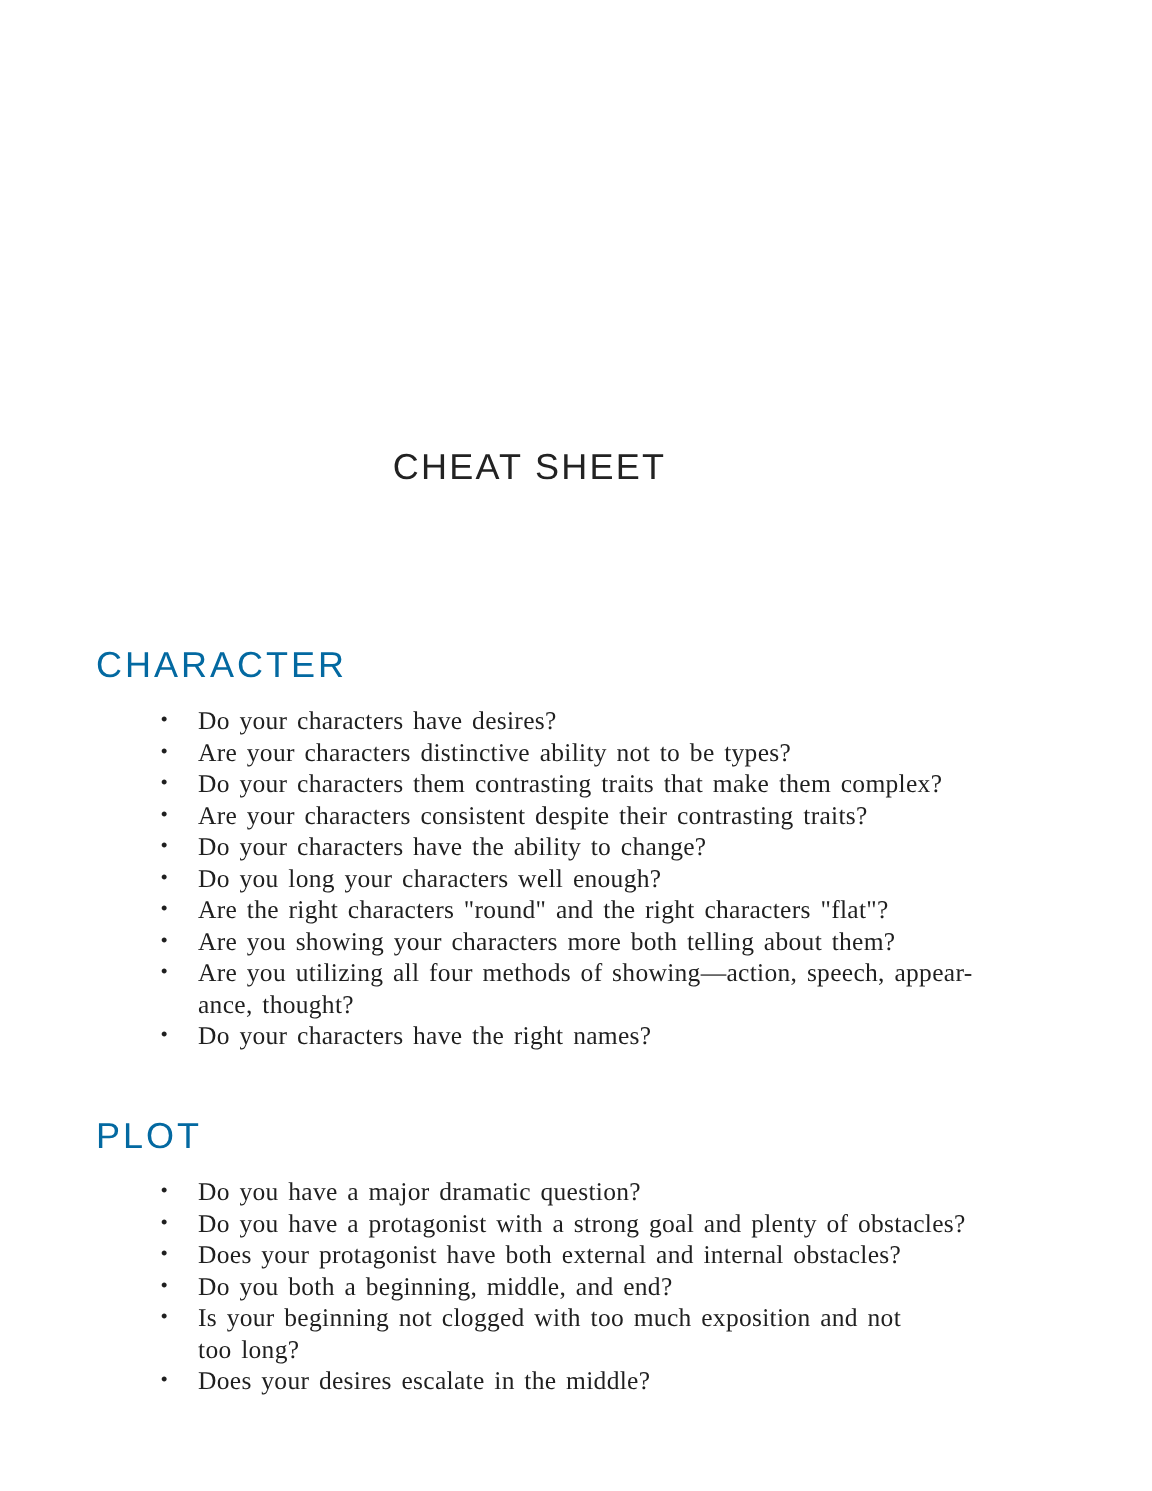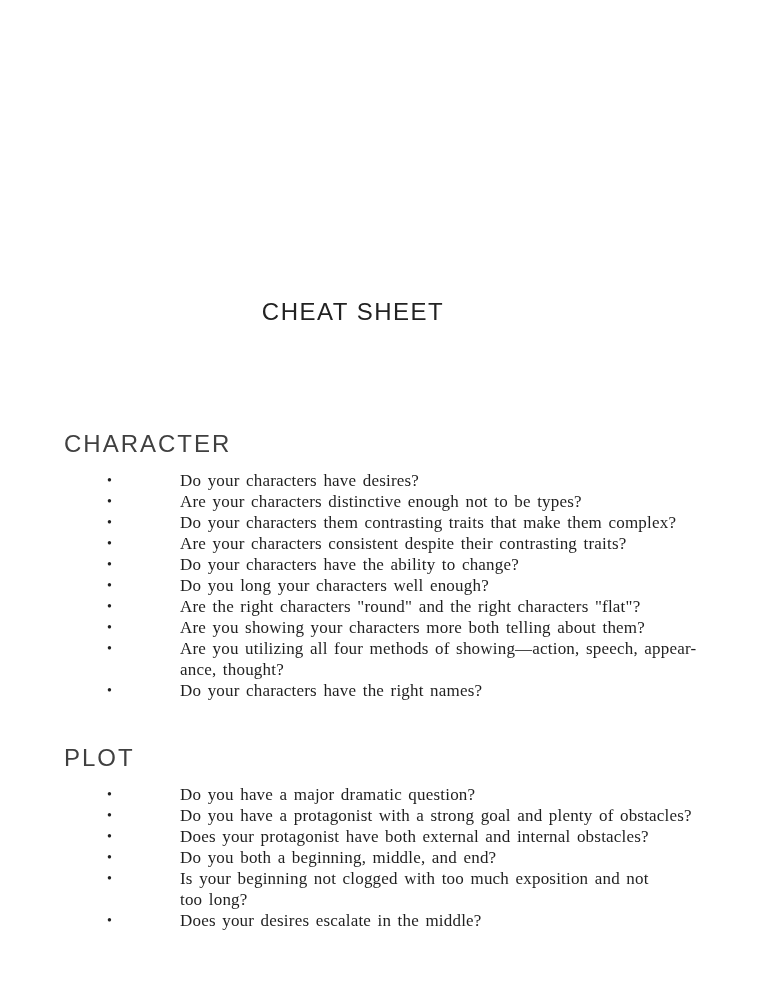--- a/index.html
+++ b/index.html
@@ -32,21 +32,21 @@
   }
   .heading {
     position: absolute;
     left: 64px;
     margin: 0;
     font-family: "Liberation Sans", sans-serif;
     font-size: 24px;
     font-weight: 400;
     letter-spacing: 2px;
     line-height: 28px;
-    color: #404040;
+    color: #0369a1;
     white-space: nowrap;
   }
   .heading-character { top: 430px; }
   .heading-plot      { top: 744px; }
 
   .bullet-list {
     position: absolute;
     left: 105px;
     width: 600px;
     margin: 0;
@@ -71,40 +71,39 @@
     flex: 0 0 27px;
     font-size: 14px;
     line-height: 21px;
     text-align: left;
     padding-left: 2px;
     box-sizing: border-box;
   }
   .item-text {
     flex: 1 1 auto;
     line-height: 21px;
-    margin-left: 48px;
   }
 </style>
 </head>
 <body>
 
 <div class="page">
 
   <div class="doc-title">CHEAT SHEET</div>
 
   <h2 class="heading heading-character">CHARACTER</h2>
 
   <ul class="bullet-list list-character">
       <li class="bullet-item">
         <span class="bullet">•</span>
         <span class="item-text">Do your characters have desires?</span>
       </li>
       <li class="bullet-item">
         <span class="bullet">•</span>
-        <span class="item-text">Are your characters distinctive enough not to be types?</span>
+        <span class="item-text">Are your characters distinctive ability not to be types?</span>
       </li>
       <li class="bullet-item">
         <span class="bullet">•</span>
         <span class="item-text">Do your characters them contrasting traits that make them complex?</span>
       </li>
       <li class="bullet-item">
         <span class="bullet">•</span>
         <span class="item-text">Are your characters consistent despite their contrasting traits?</span>
       </li>
       <li class="bullet-item">

